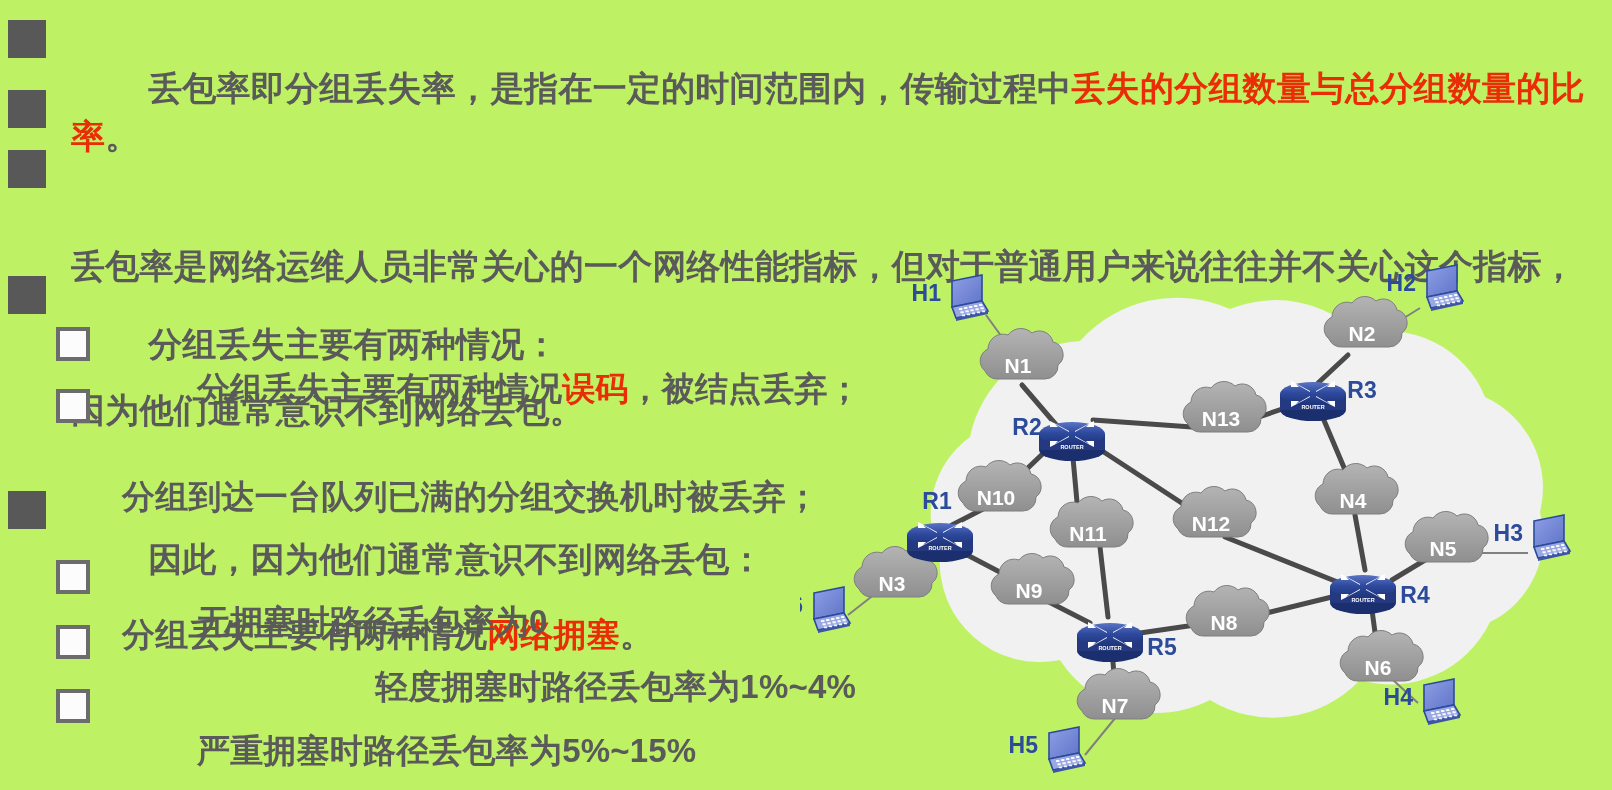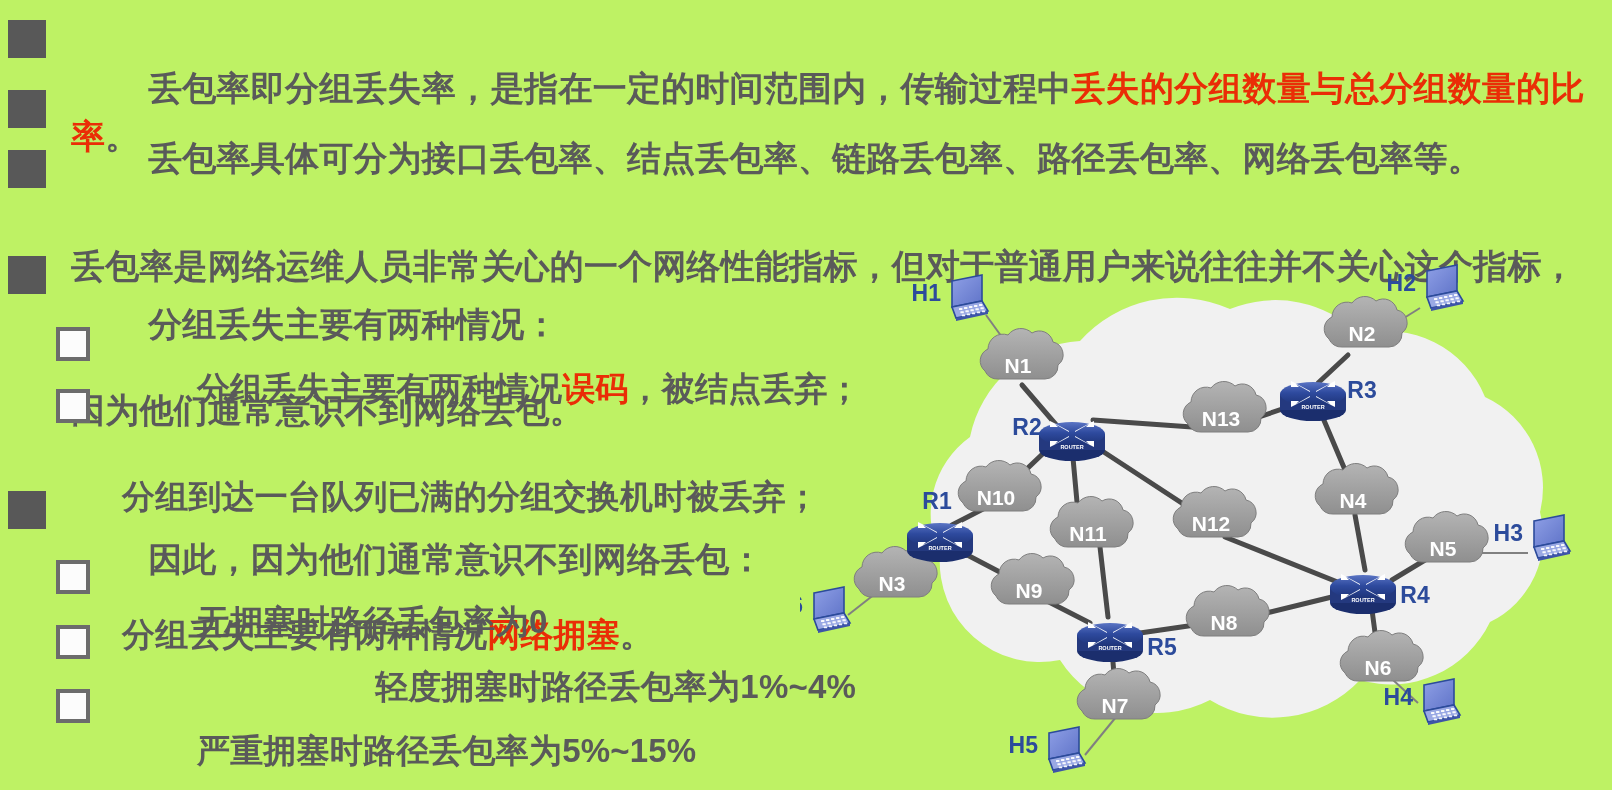--- a/index.html
+++ b/index.html
@@ -56,34 +56,31 @@
 
     <div class="bullet-row" style="left:8px; top:16px; width:1596px;">
       <div class="sq-marker"></div>
       <div class="btext" style="margin-left:25px;">
         <span>丢包率即分组丢失率，是指在一定的时间范围内，传输过程中</span><span class="hl">丢失的分组数量与总分组数量的比率</span><span>。</span>
       </div>
     </div>
 
     <div class="bullet-row" style="left:8px; top:86px; width:1596px;">
       <div class="sq-marker"></div>
-      <div class="btext" style="margin-left:25px;">
-        <span>丢包率具体可分为接口丢包率、结点丢包率、链路丢包率、路径丢包率、网络丢包率等。</span>
-      </div>
     </div>
 
     <div class="bullet-row" style="left:8px; top:146px; width:1600px;">
       <div class="sq-marker"></div>
       <div class="btext" style="margin-left:25px;">
         <div><span>丢包率是网络运维人员非常关心的一个网络性能指标，但对于普通用户来说往往并不关心这个指标，</span></div>
         <div><span>因为他们通常意识不到网络丢包。</span></div>
       </div>
     </div>
 
-    <div class="bullet-row" style="left:8px; top:252px; width:900px;">
+    <div class="bullet-row" style="left:8px; top:272px; width:900px;">
       <div class="sq-marker"></div>
       <div class="btext" style="margin-left:25px;">
         <span>分组丢失主要有两种情况：</span>
       </div>
     </div>
 
     <div class="bullet-row" style="left:56px; top:320px; width:850px;">
       <div class="cb-marker"></div>
       <div class="btext sub" style="margin-left:32px;">
         <span>分组丢失主要有两种情况</span><span class="hl">误码</span><span>，被结点丢弃；</span>

